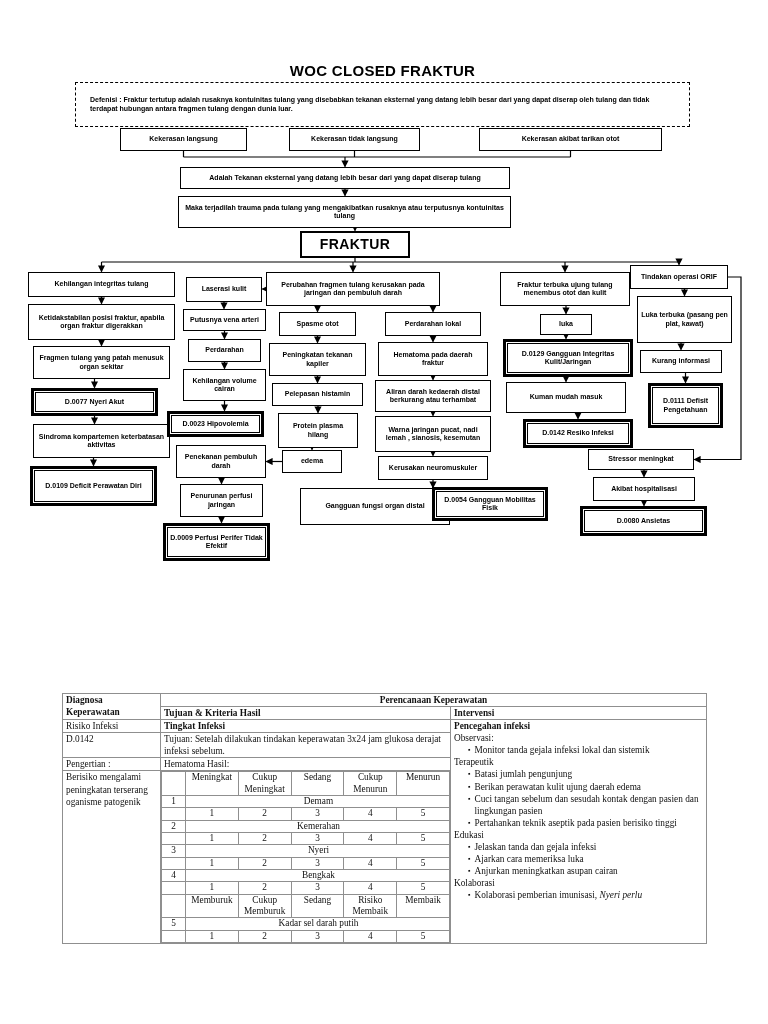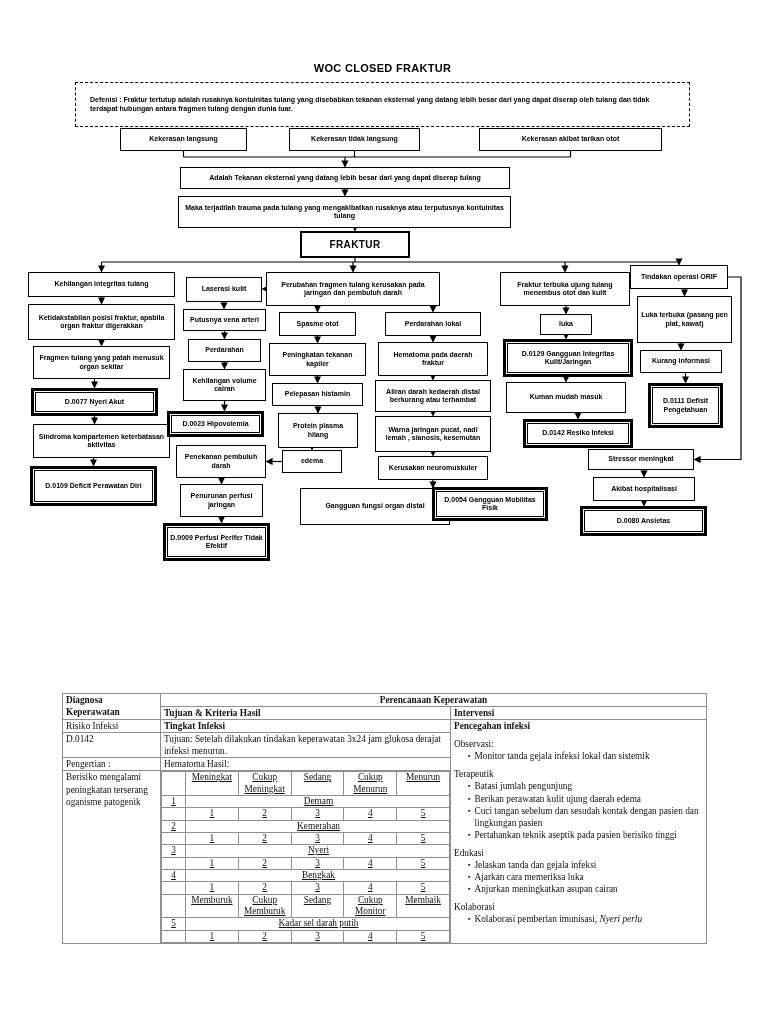--- a/index.html
+++ b/index.html
@@ -2,41 +2,41 @@
 <html><head>
 <meta charset="utf-8">
 <style>
   html,body{margin:0;padding:0;}
   body{width:768px;height:1024px;background:#ffffff;position:relative;overflow:hidden;
        font-family:"Liberation Sans",sans-serif;color:#000;}
   .flow{position:absolute;left:0;top:0;width:768px;height:600px;}
   #edges-svg{position:absolute;left:0;top:0;z-index:0;}
   #edges-svg polyline{fill:none;stroke:#000;stroke-width:1.2;}
   .flow-title{position:absolute;left:75px;top:62px;width:615px;text-align:center;
-      font-weight:bold;font-size:11px;letter-spacing:.3px;z-index:2;}
+      font-weight:bold;font-size:15px;letter-spacing:.3px;z-index:2;}
   .node{position:absolute;z-index:1;display:flex;align-items:center;justify-content:center;
       text-align:center;background:#fff;border:1.2px solid #000;font-weight:bold;
       font-size:7px;line-height:1.18;box-sizing:border-box;padding:1px 3px;}
   .node.double{border:3px solid #000;}
   .node.double::before{content:"";position:absolute;top:1px;left:1px;right:1px;bottom:1px;
       border:1px solid #000;pointer-events:none;}
-  .node.thick{border:2.6px solid #000;font-size:10px;letter-spacing:.4px;}
+  .node.thick{border:2.6px solid #000;font-size:14px;letter-spacing:.4px;}
   .node.dashed{border:1.6px dashed #000;justify-content:flex-start;text-align:left;
       padding:5px 12px 5px 14px;}
   
   .cpt{position:absolute;left:62px;top:693px;width:644px;border-collapse:collapse;
       font-family:"Liberation Serif",serif;font-size:9.3px;color:#111;table-layout:fixed;z-index:1;}
   .cpt td{border:1px solid #8f8f8f;padding:0 3px;vertical-align:top;line-height:1.3;}
   .cpt td.p0{padding:0;}
   .b{font-weight:bold;}
   .center{text-align:center;}
   .crit{width:100%;border-collapse:collapse;table-layout:fixed;}
-  .crit td{border:1px solid #8f8f8f;text-align:center;padding:0 2px;line-height:1.22;text-decoration:underline;}
+  .crit td{border:1px solid #8f8f8f;text-align:center;padding:0 2px;line-height:1.22;}
   .crit td.lbl{text-align:center;padding-left:4px;}
-  .sec{margin-top:6px;}
+  .sec{margin-top:0;}
   .bullet{display:flex;gap:4px;padding-left:14px;}
   .bsq{flex:0 0 auto;font-size:7px;line-height:12px;}
 </style>
 </head>
 <body>
 
 <div class="flow">
   <svg id="edges-svg" width="768" height="600">
     <defs>
       <marker id="arr" viewBox="0 0 10 10" refX="8.5" refY="5" markerWidth="6" markerHeight="6" orient="auto-start-reverse">
@@ -294,21 +294,21 @@
           </div>
           <div class="sec">Kolaborasi</div>
           <div class="bullet">
             <span class="bsq">▪</span>
             <span><span>Kolaborasi pemberian imunisasi, </span><em>Nyeri perlu</em></span>
           </div>
         </td>
   </tr>
   <tr>
     <td>D.0142</td>
-    <td>Tujuan:  Setelah dilakukan tindakan keperawatan 3x24 jam glukosa derajat infeksi menurun.</td>
+    <td>Tujuan:  Setelah dilakukan tindakan keperawatan 3x24 jam glukosa derajat infeksi sebelum.</td>
   </tr>
   <tr>
     <td>Pengertian :</td>
     <td>Hematoma Hasil:</td>
   </tr>
   <tr>
     <td>Berisiko mengalami peningkatan terserang oganisme patogenik</td>
     <td class="p0">
       <table class="crit">
         <colgroup>
@@ -374,21 +374,21 @@
                 <td>2</td>
                 <td>3</td>
                 <td>4</td>
                 <td>5</td>
               </tr>
               <tr>
                 <td></td>
                 <td>Memburuk</td>
                 <td>Cukup Memburuk</td>
                 <td>Sedang</td>
-                <td>Cukup Monitor</td>
+                <td>Risiko Membaik</td>
                 <td>Membaik</td>
               </tr>
               <tr>
                 <td>5</td>
                 <td colspan="5" class="lbl">Kadar sel darah putih</td>
               </tr>
               <tr>
                 <td></td>
                 <td>1</td>
                 <td>2</td>

